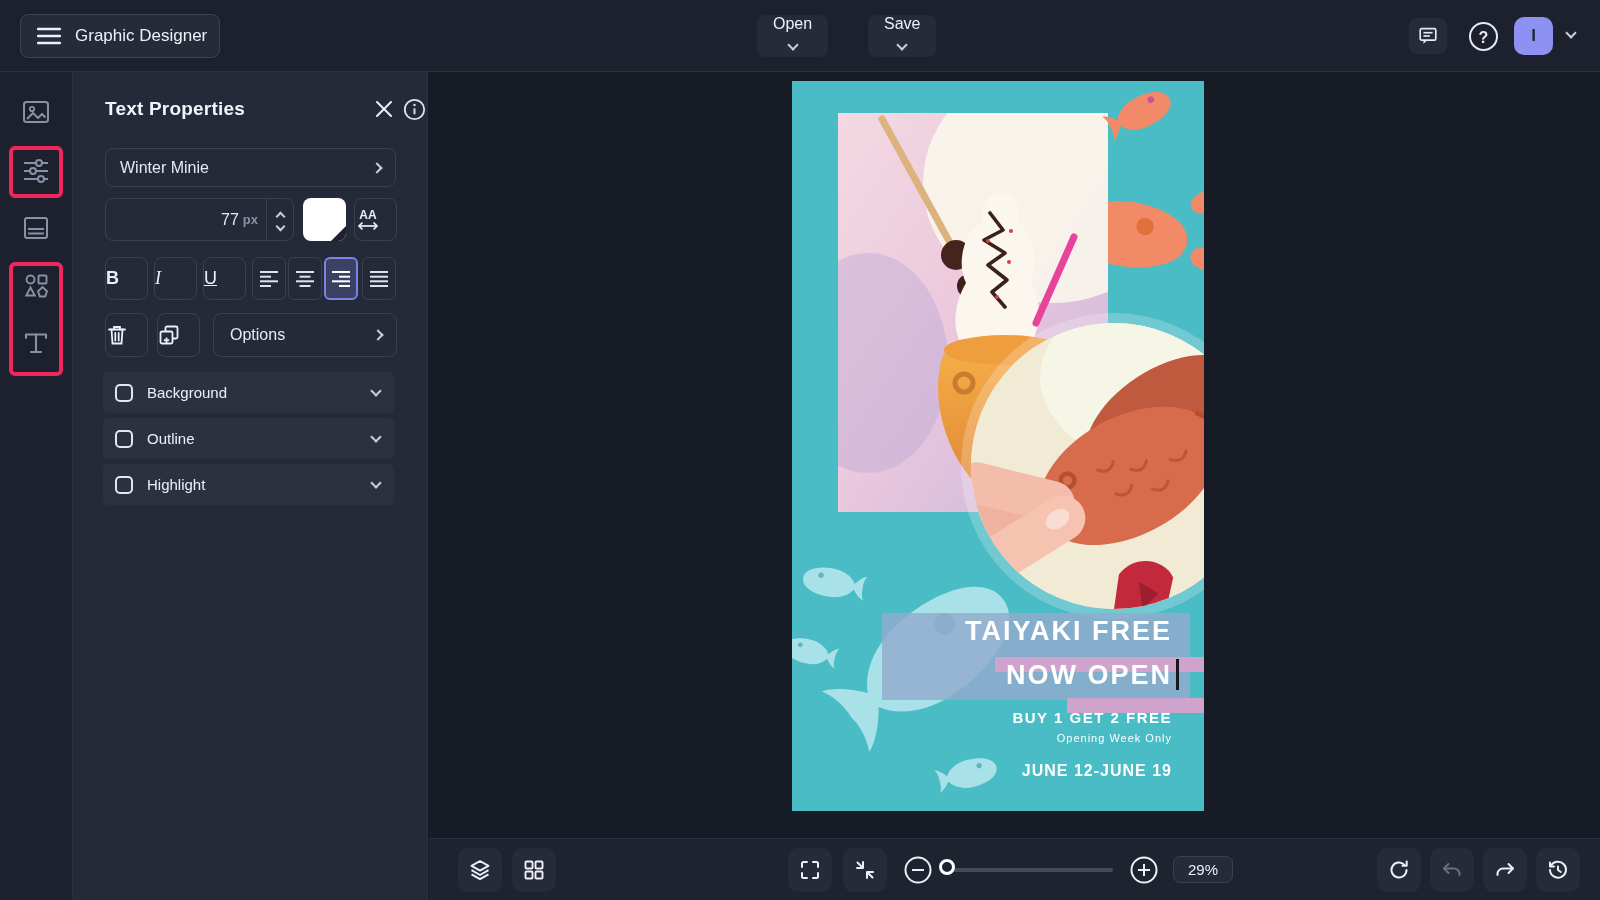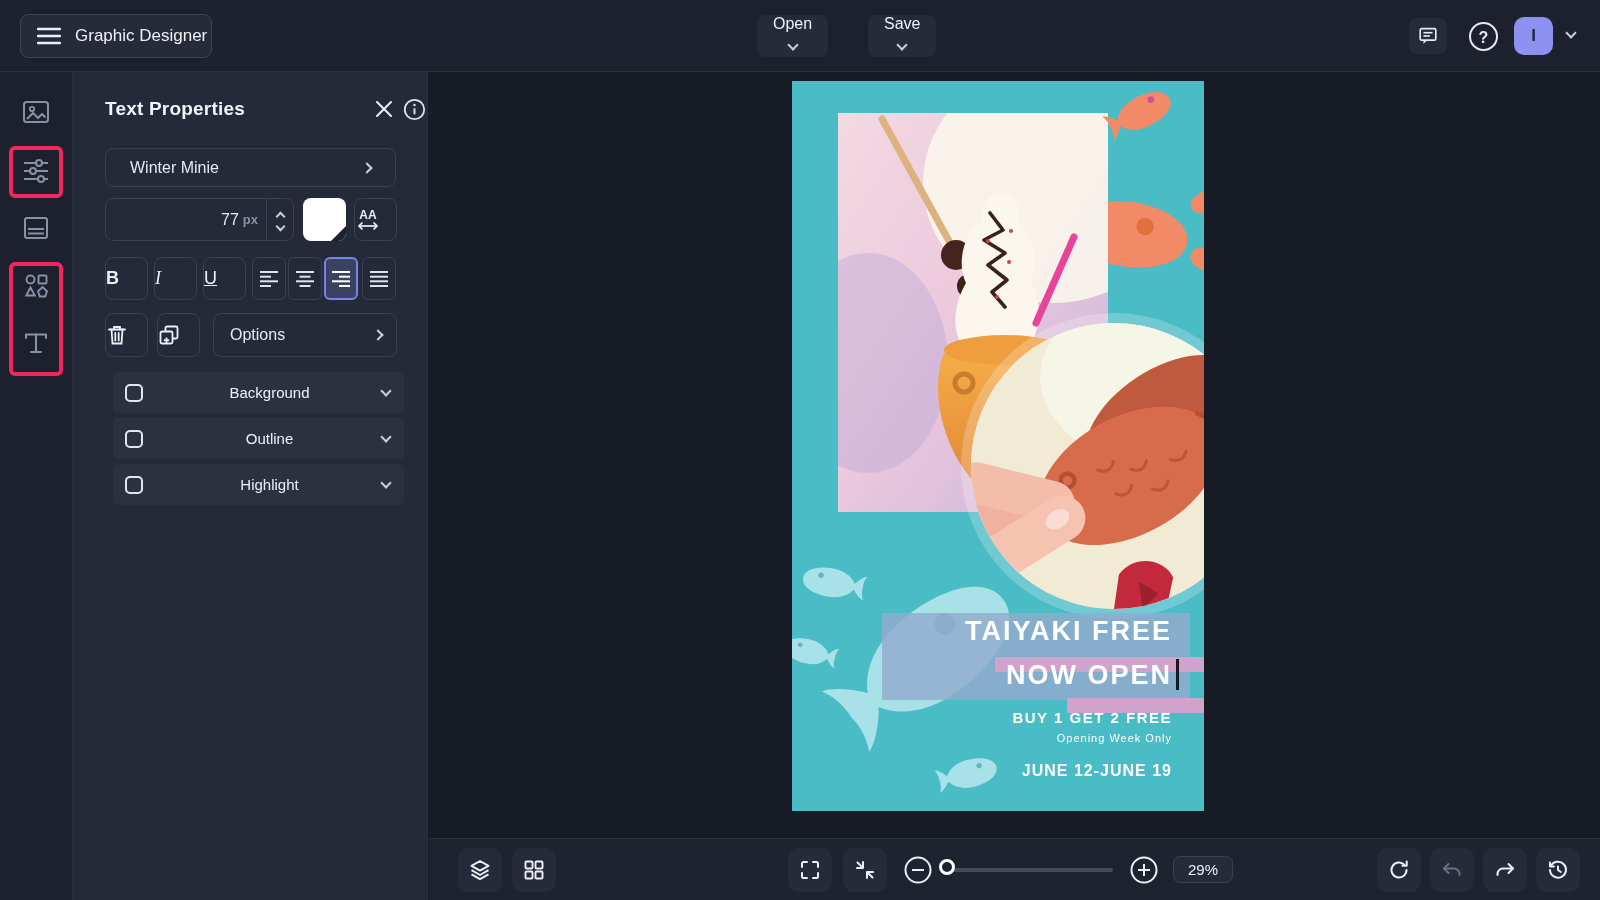--- a/index.html
+++ b/index.html
@@ -15,21 +15,21 @@
     --bar-bg:#1d212e; --panel-bg:#252a39; --row-bg:#2c3140;
     --btn-bg:#262b3a; --btn-border:#3a4152; --line:#2b303e;
     --icon:#c9cdd9; --icon-dim:#8a90a5;
   }
   svg { display:block; }
 
   
   .topbar{ position:absolute; left:0; top:0; width:1600px; height:72px;
     background:var(--bar-bg); border-bottom:1px solid var(--line); z-index:30;}
   .app-btn{ position:absolute; left:20px; top:14px; height:44px; display:flex; align-items:center;
-    gap:14px; padding:0 4px 0 16px; background:var(--btn-bg); border:1px solid var(--btn-border); border-radius:8px; cursor:pointer;}
+    gap:14px; padding:0 12px 0 16px; background:var(--btn-bg); border:1px solid var(--btn-border); border-radius:8px; cursor:pointer;}
   .app-btn .title{ font-size:17px; color:#eef0f6; }
   .top-dd{ position:absolute; top:15px; height:42px; background:var(--btn-bg); border:none; border-radius:8px;
     color:#eef0f6; font-size:16px; display:flex; align-items:center; gap:12px; padding:0 16px; cursor:pointer;flex-direction:column;}
   .chev{ display:inline-block; width:8px; height:8px; border-right:2px solid #c9cdd9; border-bottom:2px solid #c9cdd9; transform:rotate(45deg); margin-top:-4px;}
   .chev.right{ transform:rotate(-45deg); margin:0;}
   .icon-btn{ display:flex; align-items:center; justify-content:center; background:var(--btn-bg); border-radius:8px; cursor:pointer;}
   .avatar{ position:absolute; left:1514px; top:17px; width:39px; height:38px; border-radius:10px;
     background:var(--avatar-bg); color:#23283a; font-weight:bold; font-size:17px;
     display:flex; align-items:center; justify-content:center; cursor:pointer;}
 
@@ -37,43 +37,43 @@
   .rail{ position:absolute; left:0; top:72px; width:73px; height:828px; background:var(--bar-bg);
     border-right:1px solid var(--line); z-index:20;}
   .rail-item{ position:absolute; left:22px; width:28px; height:28px; color:var(--icon-dim); cursor:pointer;}
   .hl-box{ position:absolute; border:4px solid var(--accent-pink); border-radius:6px; pointer-events:none;}
 
   
   .panel{ position:absolute; left:73px; top:72px; width:355px; height:828px; background:var(--panel-bg);
     border-right:1px solid var(--line); z-index:20;}
   .panel-title{ position:absolute; left:32px; top:26px; font-size:19px; font-weight:bold; color:#f2f4f9; letter-spacing:.2px;}
   .p-ctl{ position:absolute; background:transparent; border:1px solid var(--btn-border); border-radius:8px; color:#e8eaf2; cursor:pointer;}
-  .font-select{ left:32px; top:76px; width:291px; height:39px; display:flex; align-items:center; justify-content:space-between; padding:0 24px; font-size:16px;}
+  .font-select{ left:32px; top:76px; width:291px; height:39px; display:flex; align-items:center; justify-content:space-between; padding:0 14px; font-size:16px;}
   .size-box{ left:32px; top:126px; width:189px; height:43px; display:flex;}
   .size-val{ flex:1; display:flex; align-items:center; justify-content:flex-end; padding-right:8px; font-size:16px;}
   .size-val .unit{ color:#8a90a5; font-size:13px; margin-left:4px;font-weight:bold;}
   .stepper{ width:27px; border-left:1px solid var(--btn-border); display:flex; flex-direction:column; align-items:center; justify-content:center; gap:7px;}
   .stepper .chev{ width:7px; height:7px; cursor:pointer;}
   .stepper .up{ transform:rotate(-135deg); margin-top:3px;}
   .swatch{ position:absolute; left:230px; top:126px; width:43px; height:43px; background:#fff; border-radius:8px; cursor:pointer; overflow:hidden;}
   .swatch .fold{ position:absolute; right:0; bottom:0; width:0; height:0; border-left:15px solid transparent; border-bottom:15px solid #1d2230;}
   .sq-btn{ position:absolute; width:43px; height:43px; border:1px solid var(--btn-border); border-radius:8px;
     background:transparent; color:#eef0f6; display:flex; align-items:center; cursor:pointer;}
   .fmt{ top:185px;}
   .fmt-b{ font-weight:bold; font-size:18px;}
   .fmt-i{ font-style:italic; font-family:"Liberation Serif", serif; font-size:18px;}
   .fmt-u{ text-decoration:underline; font-size:18px;}
   .align-btn{ position:absolute; top:185px; width:34px; height:43px; border:1px solid var(--btn-border); border-radius:6px;
     display:flex; align-items:center; justify-content:center; cursor:pointer; background:transparent;}
   .align-btn.active{ background:#3b4160; border:2px solid var(--selection-blue);}
   .act{ top:241px;}
   .options-btn{ position:absolute; left:140px; top:241px; width:184px; height:44px; border:1px solid var(--btn-border); border-radius:8px;
     display:flex; align-items:center; justify-content:space-between; padding:0 14px 0 16px; font-size:16px; cursor:pointer; background:transparent;}
-  .toggle-row{ position:absolute; left:40px; width:291px; height:41px; background:var(--row-bg); border-radius:5px;
-    display:flex; align-items:center; padding:0 14px 0 12px; cursor:pointer;text-align:center;}
+  .toggle-row{ position:absolute; left:30px; width:291px; height:41px; background:var(--row-bg); border-radius:5px;
+    display:flex; align-items:center; padding:0 14px 0 12px; cursor:pointer;}
   .checkbox{ width:18px; height:18px; border:2px solid #e3e6f0; border-radius:5px; background:transparent;}
   .toggle-row .lbl{ margin-left:14px; font-size:15px; color:#eef0f6; flex:1;}
 
   
   .canvas{ position:absolute; left:429px; top:72px; width:1171px; height:766px; background:#171b25; overflow:hidden;}
 
   
   .poster{ position:absolute; left:363px; top:9px; width:412px; height:730px; background:var(--poster-teal); overflow:hidden;}
   .fish{ position:absolute;}
   .photo-rect{ position:absolute; left:46px; top:32px; width:270px; height:399px; background:#f4ead9; z-index:5; overflow:hidden;}

